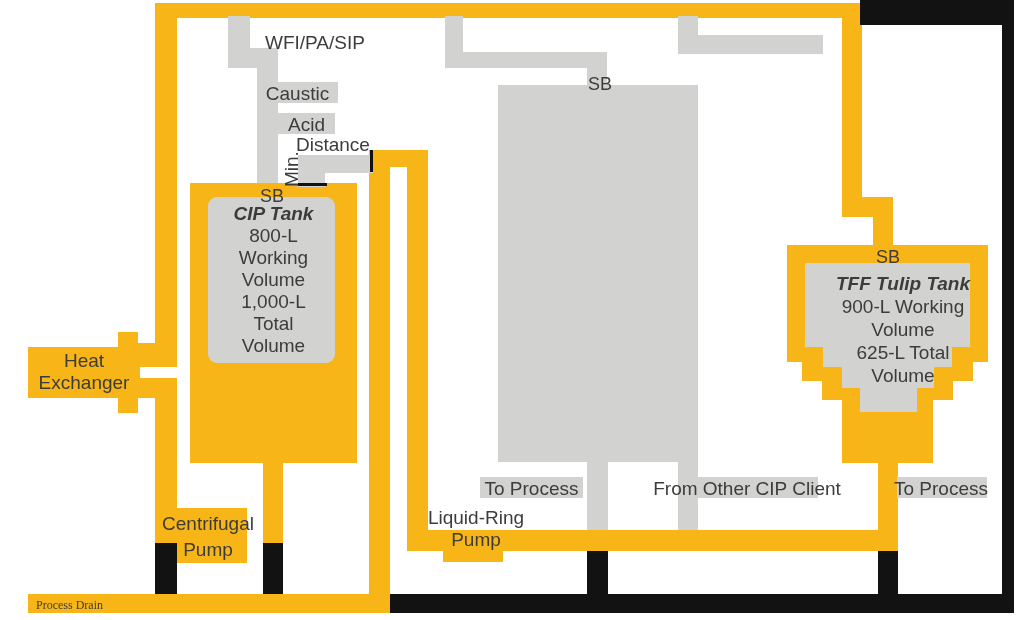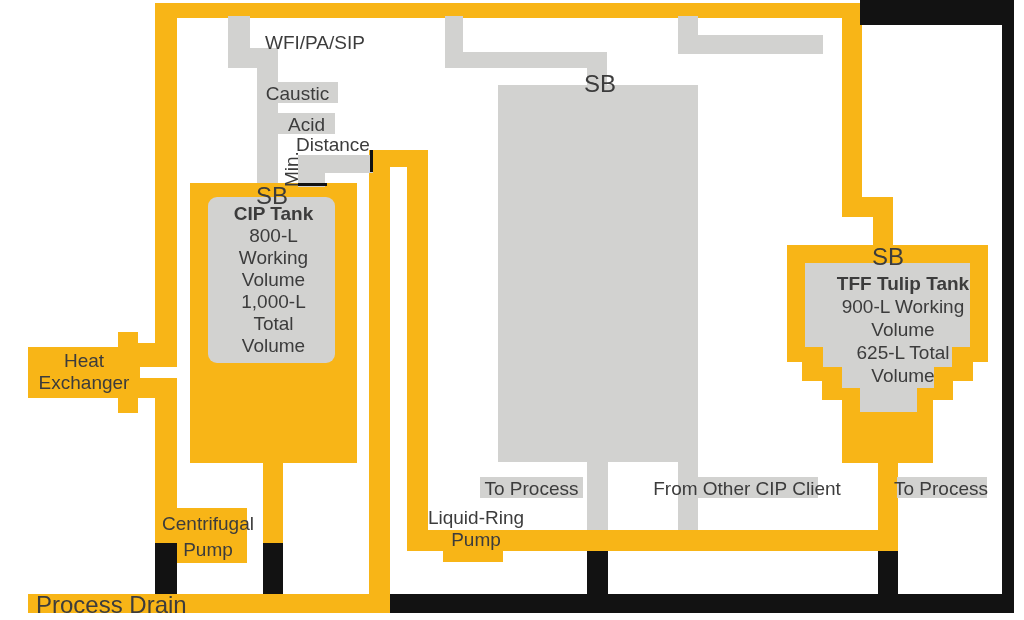--- a/index.html
+++ b/index.html
@@ -12,27 +12,27 @@
   #canvas{
     position:relative;width:1024px;height:620px;background:#ffffff;
     overflow:hidden;font-family:"Liberation Sans",sans-serif;color:var(--text-dark);
   }
   .abs{position:absolute;}
   .y{position:absolute;background:var(--pipe-yellow);}
   .g{position:absolute;background:var(--pipe-gray);}
   .k{position:absolute;background:var(--pipe-black);}
   .txt{position:absolute;font-size:19px;line-height:22px;white-space:nowrap;color:var(--text-dark);}
   .ctr{text-align:center;}
-  .b{font-weight:bold;}
+  .b{font-weight:bold;font-style:italic;}
   .rounded{border-radius:9px;}
   .rot{transform:rotate(-90deg);transform-origin:0 0;}
   .lh23{line-height:23px;}
   .lh26{line-height:26px;}
-  .fs20{font-size:24px;}
-  .fs18{font-size:24px;}
+  .fs20{font-size:12px;font-family:Liberation Serif, serif;}
+  .fs18{font-size:18px;}
 </style>
 </head>
 <body>
 
 <div id="canvas">
 
   <div class="y" style="left:155px;top:3px;width:707px;height:15px"></div>
   <div class="y" style="left:155px;top:16px;width:22px;height:351px"></div>
 
   <div class="y" style="left:28px;top:347px;width:112px;height:51px"></div>

